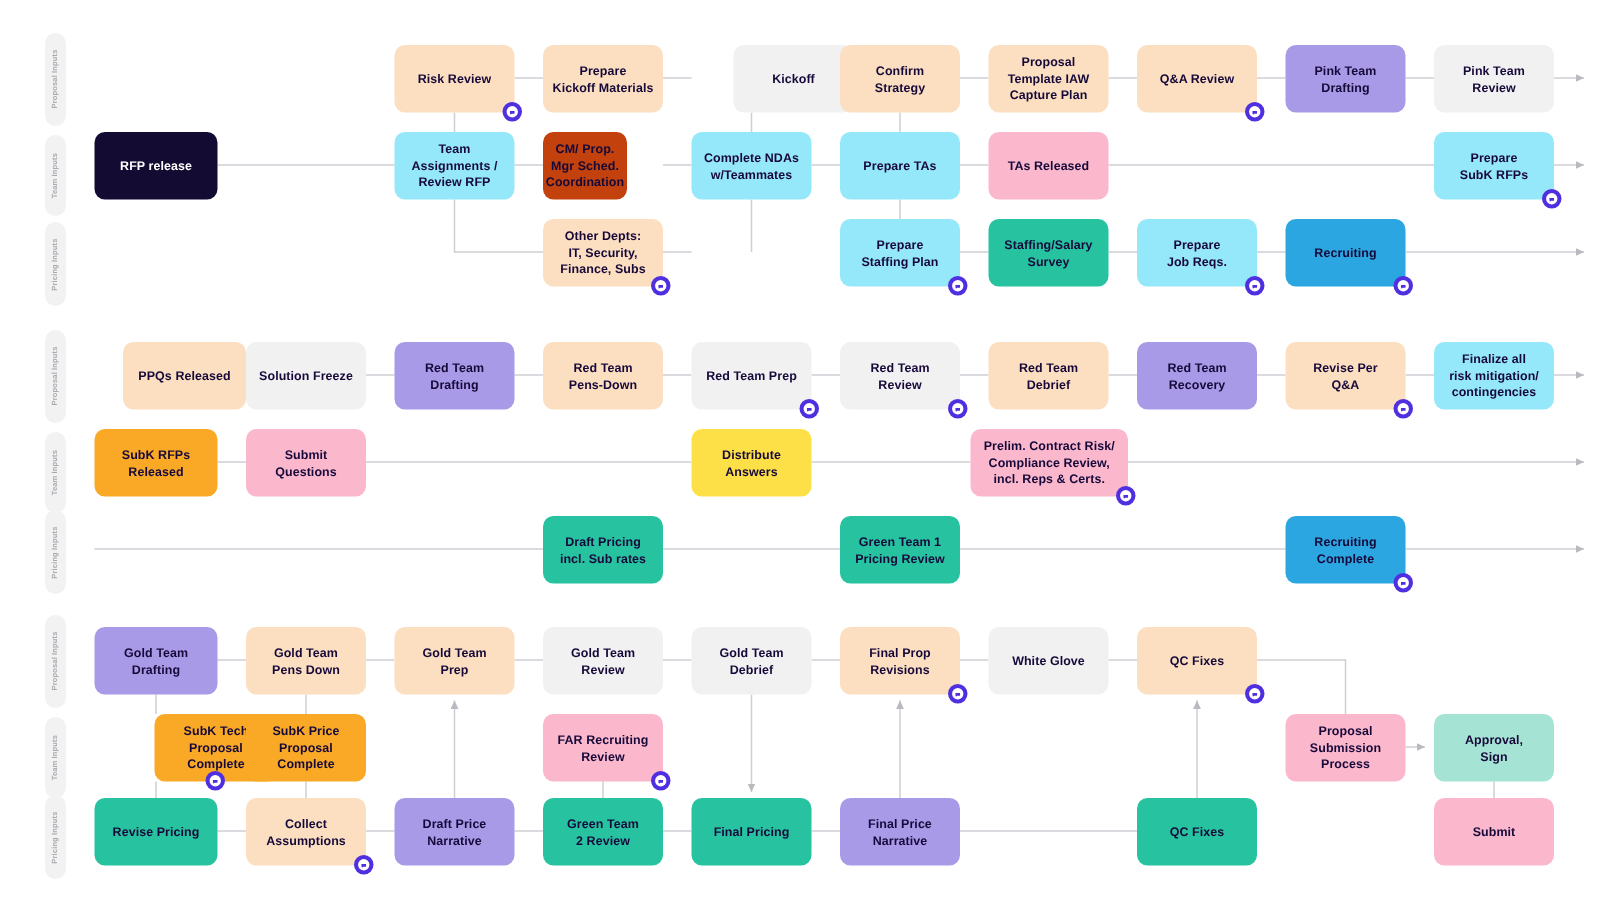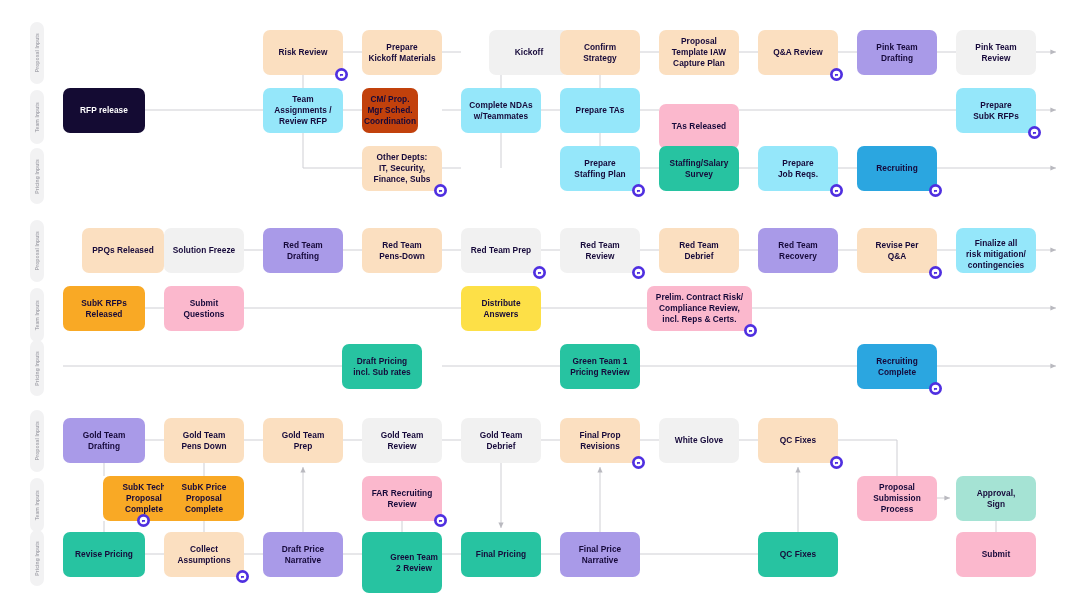--- a/index.html
+++ b/index.html
@@ -257,21 +257,21 @@
 Mgr Sched.
 Coordination</span>
       </div>
       <div class="node" style="left: 461px; top: 88px; width: 80px; height: 45px; background: rgb(149, 231, 250); color: rgb(22, 9, 58);">
         <span class="lbl">Complete NDAs
 w/Teammates</span>
       </div>
       <div class="node" style="left: 560px; top: 88px; width: 80px; height: 45px; background: rgb(149, 231, 250); color: rgb(22, 9, 58);">
         <span class="lbl">Prepare TAs</span>
       </div>
-      <div class="node" style="left: 659px; top: 104px; width: 80px; height: 45px; background: rgb(251, 184, 205); color: rgb(22, 9, 58);">
+      <div class="node" style="left: 659px; top: 88px; width: 80px; height: 45px; background: rgb(251, 184, 205); color: rgb(22, 9, 58);">
         <span class="lbl">TAs Released</span>
       </div>
       <div class="node" style="left: 956px; top: 88px; width: 80px; height: 45px; background: rgb(149, 231, 250); color: rgb(22, 9, 58);">
         <span class="lbl">Prepare
 SubK RFPs</span>
       </div>
       <div class="badge" style="left: 1028px; top: 126px; background: rgb(79, 47, 224);">
         <svg width="9" height="9" viewBox="0 0 10 10" aria-hidden="true">
           <circle cx="5" cy="5" r="4.2" fill="#ffffff"></circle>
           <path d="M5 1.6a3.4 3.4 0 1 0 0 6.8 3.4 3.4 0 0 0 0-6.8z" fill="#ffffff"></path>
@@ -373,21 +373,21 @@
         <span class="lbl">Revise Per
 Q&amp;A</span>
       </div>
       <div class="badge" style="left: 929px; top: 266px; background: rgb(79, 47, 224);">
         <svg width="9" height="9" viewBox="0 0 10 10" aria-hidden="true">
           <circle cx="5" cy="5" r="4.2" fill="#ffffff"></circle>
           <path d="M5 1.6a3.4 3.4 0 1 0 0 6.8 3.4 3.4 0 0 0 0-6.8z" fill="#ffffff"></path>
           <path d="M3.3 4.4h3.4v2.1H4.6L3.6 7.3V6.5h-.3z" fill="#4f2fe0"></path>
         </svg>
       </div>
-      <div class="node" style="left: 956px; top: 228px; width: 80px; height: 45px; background: rgb(149, 231, 250); color: rgb(22, 9, 58); align-items: flex-end;">
+      <div class="node" style="left: 956px; top: 228px; width: 80px; height: 45px; background: rgb(149, 231, 250); color: rgb(22, 9, 58);">
         <span class="lbl">Finalize all
 risk mitigation/
 contingencies</span>
       </div>
       <div class="node" style="left: 63px; top: 286px; width: 82px; height: 45px; background: rgb(249, 169, 37); color: rgb(22, 9, 58);">
         <span class="lbl">SubK RFPs
 Released</span>
       </div>
       <div class="node" style="left: 164px; top: 286px; width: 80px; height: 45px; background: rgb(251, 184, 205); color: rgb(22, 9, 58);">
         <span class="lbl">Submit
@@ -402,21 +402,21 @@
 Compliance Review,
 incl. Reps &amp; Certs.</span>
       </div>
       <div class="badge" style="left: 744px; top: 324px; background: rgb(79, 47, 224);">
         <svg width="9" height="9" viewBox="0 0 10 10" aria-hidden="true">
           <circle cx="5" cy="5" r="4.2" fill="#ffffff"></circle>
           <path d="M5 1.6a3.4 3.4 0 1 0 0 6.8 3.4 3.4 0 0 0 0-6.8z" fill="#ffffff"></path>
           <path d="M3.3 4.4h3.4v2.1H4.6L3.6 7.3V6.5h-.3z" fill="#4f2fe0"></path>
         </svg>
       </div>
-      <div class="node" style="left: 342px; top: 344px; width: 80px; height: 45px; background: rgb(39, 195, 161); color: rgb(22, 9, 58);">
+      <div class="node" style="left: 362px; top: 344px; width: 80px; height: 45px; background: rgb(39, 195, 161); color: rgb(22, 9, 58);">
         <span class="lbl">Draft Pricing
 incl. Sub rates</span>
       </div>
       <div class="node" style="left: 560px; top: 344px; width: 80px; height: 45px; background: rgb(39, 195, 161); color: rgb(22, 9, 58);">
         <span class="lbl">Green Team 1
 Pricing Review</span>
       </div>
       <div class="node" style="left: 857px; top: 344px; width: 80px; height: 45px; background: rgb(43, 166, 224); color: rgb(22, 9, 58);">
         <span class="lbl">Recruiting
 Complete</span>
@@ -520,21 +520,21 @@
         <svg width="9" height="9" viewBox="0 0 10 10" aria-hidden="true">
           <circle cx="5" cy="5" r="4.2" fill="#ffffff"></circle>
           <path d="M5 1.6a3.4 3.4 0 1 0 0 6.8 3.4 3.4 0 0 0 0-6.8z" fill="#ffffff"></path>
           <path d="M3.3 4.4h3.4v2.1H4.6L3.6 7.3V6.5h-.3z" fill="#4f2fe0"></path>
         </svg>
       </div>
       <div class="node" style="left: 263px; top: 532px; width: 80px; height: 45px; background: rgb(169, 154, 232); color: rgb(22, 9, 58);">
         <span class="lbl">Draft Price
 Narrative</span>
       </div>
-      <div class="node" style="left: 362px; top: 532px; width: 80px; height: 61px; background: rgb(39, 195, 161); color: rgb(22, 9, 58); justify-content: flex-end;">
+      <div class="node" style="left: 362px; top: 532px; width: 80px; height: 45px; background: rgb(39, 195, 161); color: rgb(22, 9, 58);">
         <span class="lbl">Green Team
 2 Review</span>
       </div>
       <div class="node" style="left: 461px; top: 532px; width: 80px; height: 45px; background: rgb(39, 195, 161); color: rgb(22, 9, 58);">
         <span class="lbl">Final Pricing</span>
       </div>
       <div class="node" style="left: 560px; top: 532px; width: 80px; height: 45px; background: rgb(169, 154, 232); color: rgb(22, 9, 58);">
         <span class="lbl">Final Price
 Narrative</span>
       </div>

